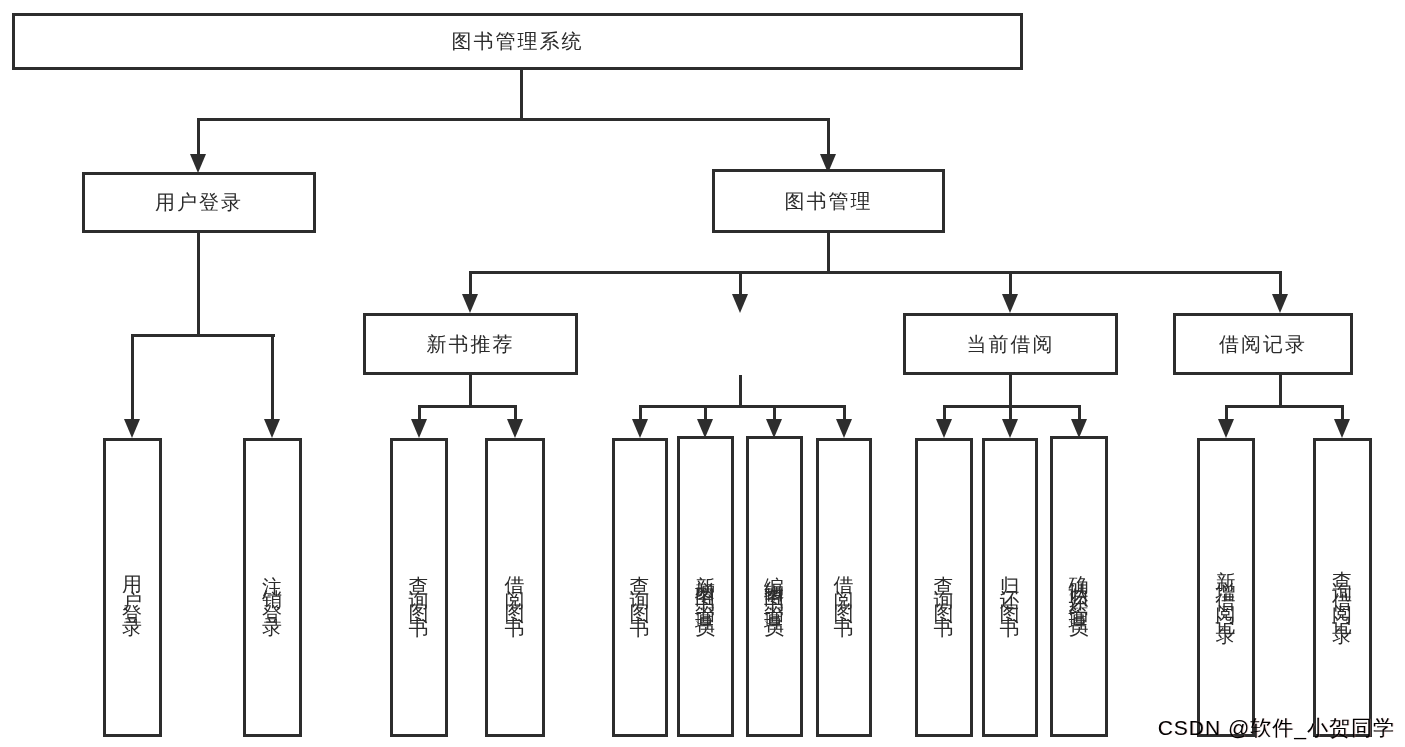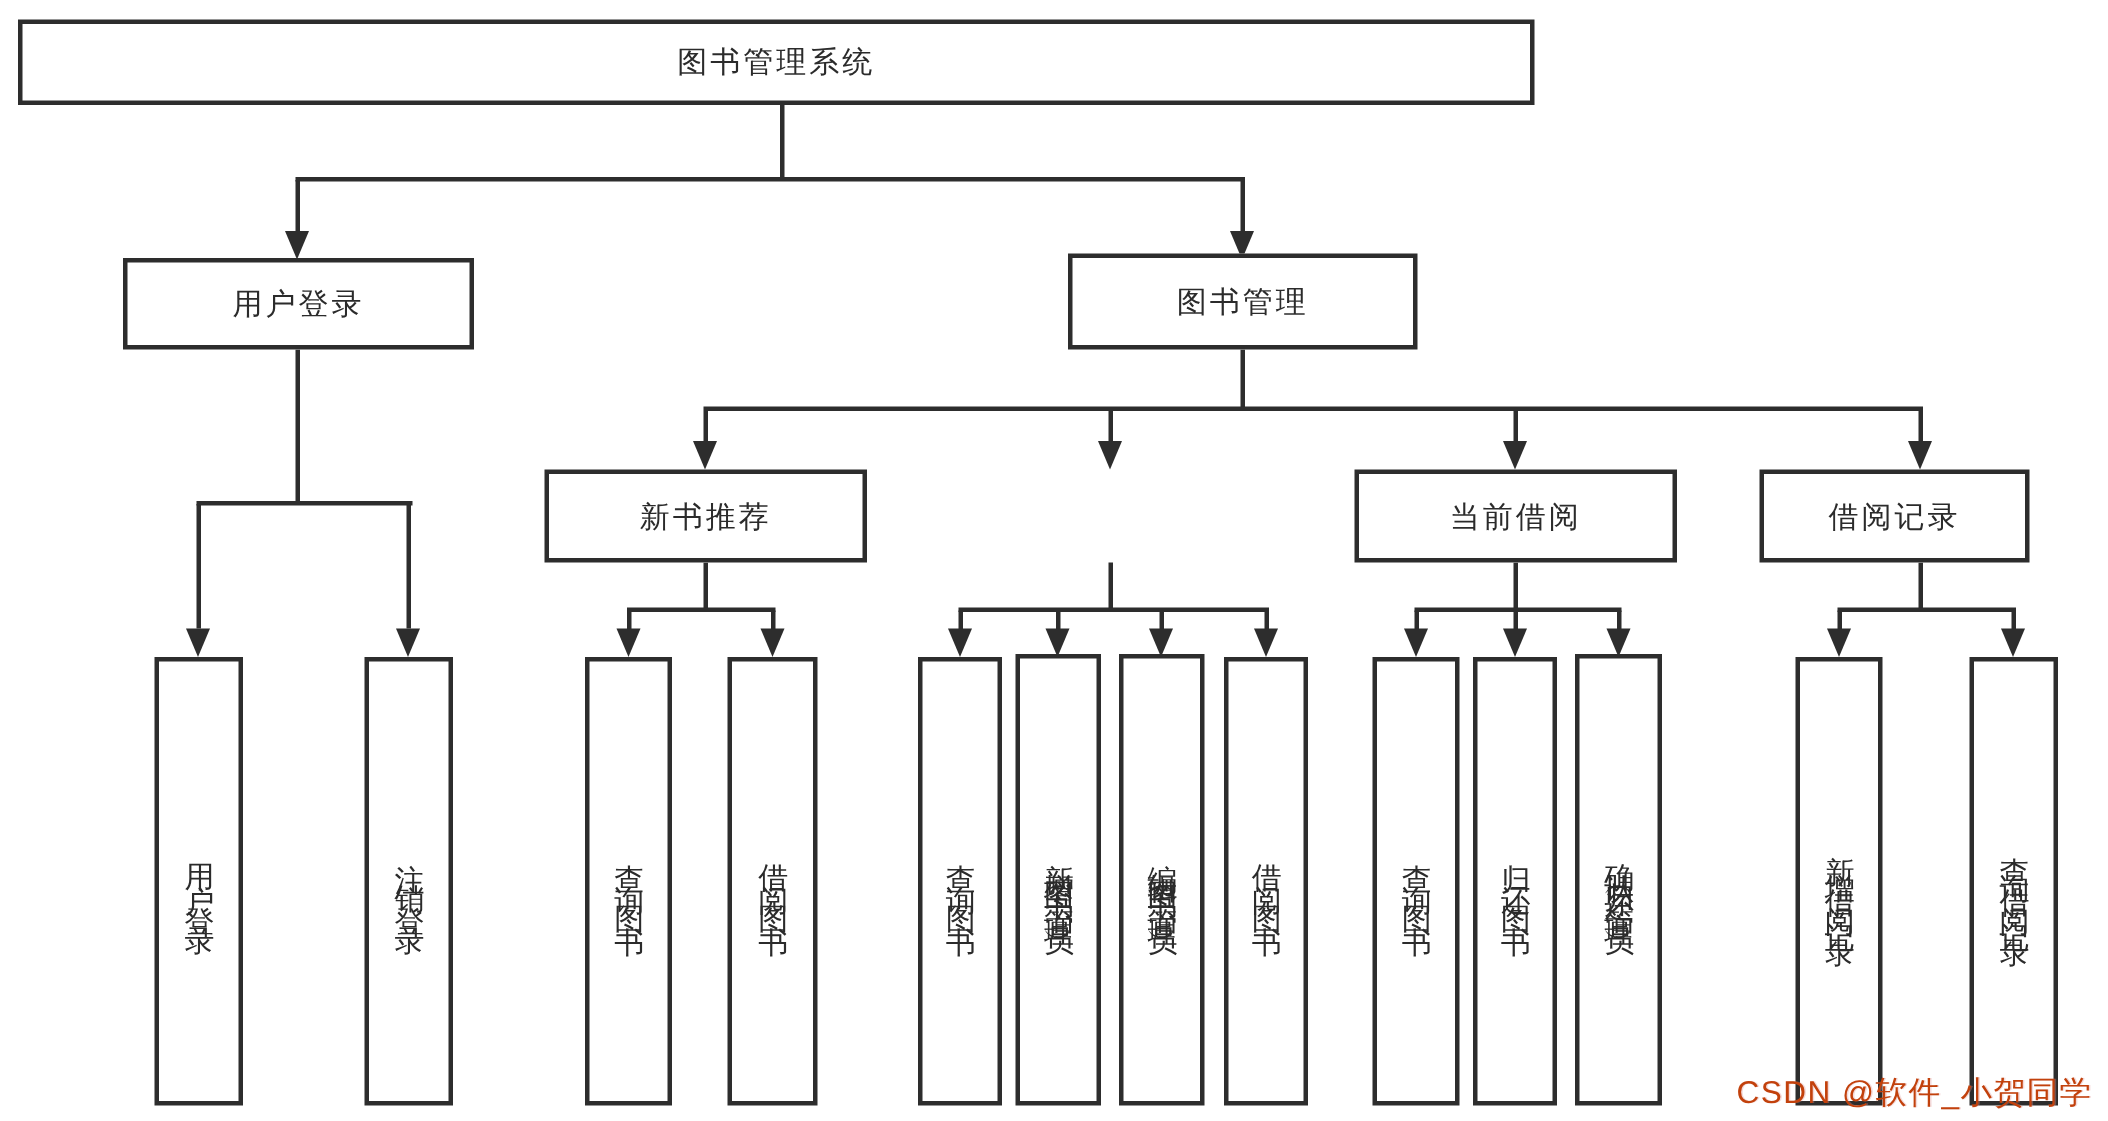--- a/index.html
+++ b/index.html
@@ -44,21 +44,21 @@
     border-left: 8px solid transparent;
     border-right: 8px solid transparent;
     border-top: 19px solid #2d2d2d;
     z-index: 1;
   }
   .watermark {
     position: absolute;
     right: 10px;
     top: 714px;
     font-size: 21px;
-    color: #c2410c;
+    color: #000000;
     letter-spacing: 1px;
     white-space: nowrap;
     z-index: 5;
     text-shadow: 1px 0 0 rgba(222, 150, 150, 0.35);
   }
 </style>
 </head>
 <body>
 
 <div class="stage">

